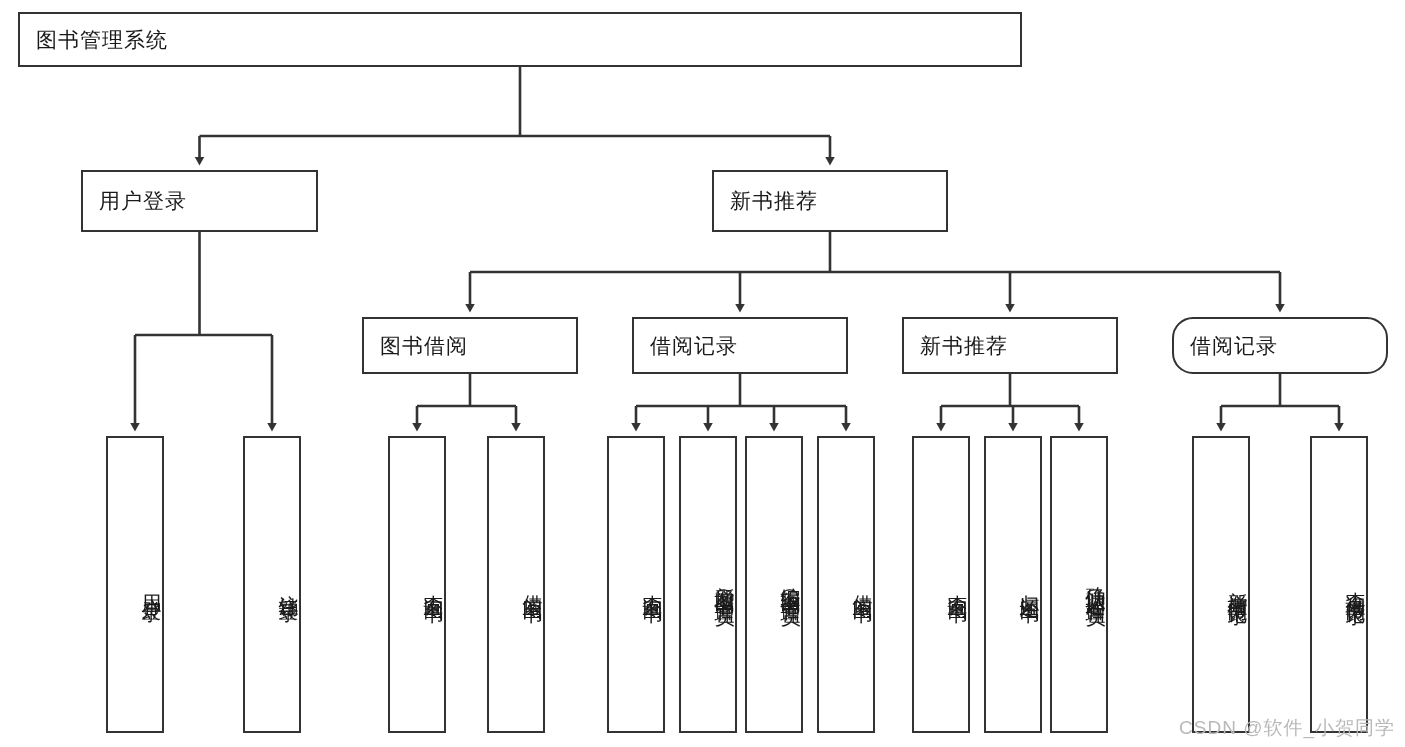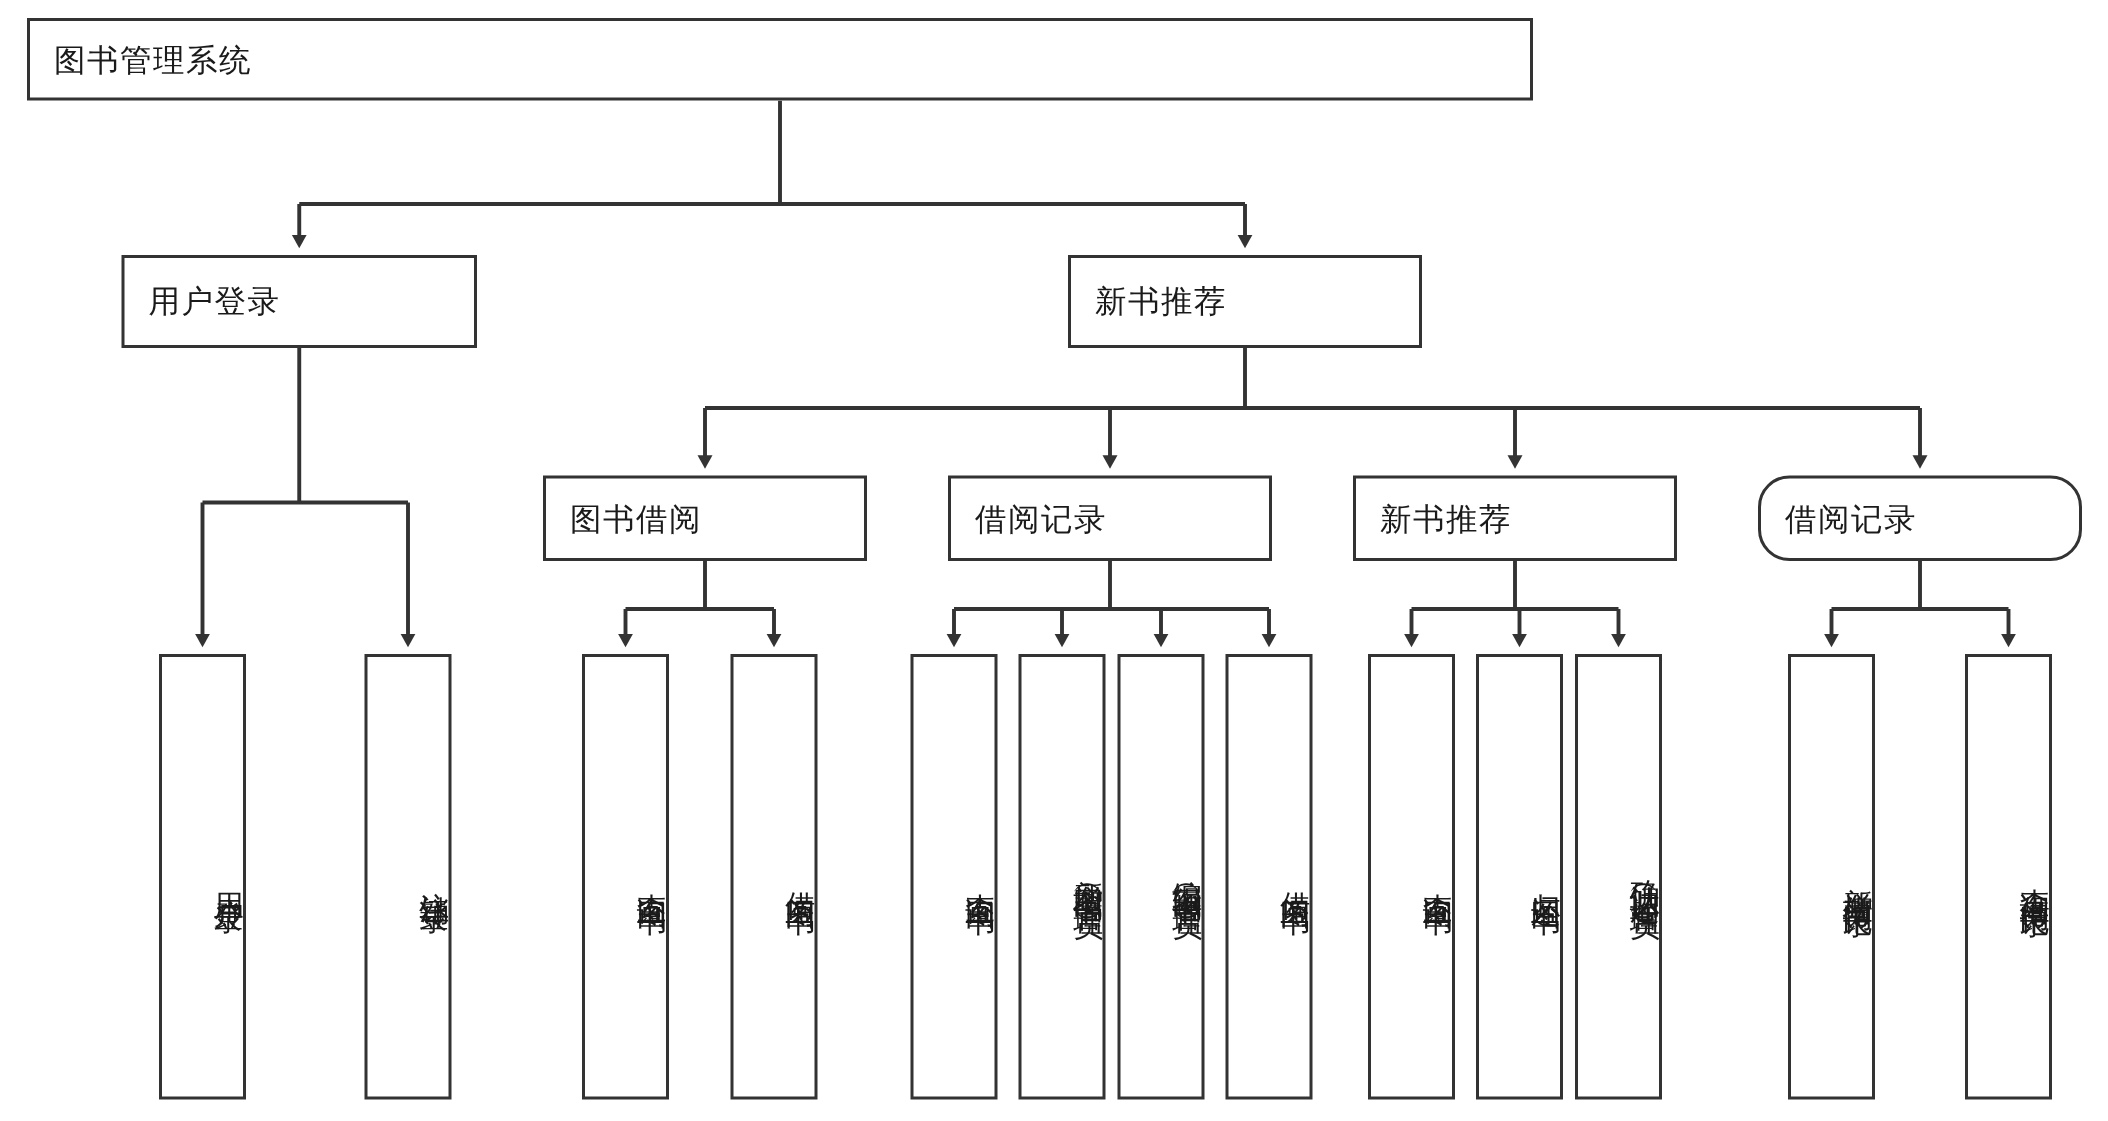--- a/index.html
+++ b/index.html
@@ -150,13 +150,14 @@
       <div class="node leaf" style="left: 1050px; top: 436px; width: 58px; height: 297px;">
         <span class="vtext">确认归还（管理员）</span>
       </div>
       <div class="node leaf" style="left: 1192px; top: 436px; width: 58px; height: 297px;">
         <span class="vtext">新增借阅记录</span>
       </div>
       <div class="node leaf" style="left: 1310px; top: 436px; width: 58px; height: 297px;">
         <span class="vtext">查询借阅记录</span>
       </div>
     </div>
+  <div class="watermark">CSDN @软件_小贺同学</div>
 </div>
 
 </body></html>

